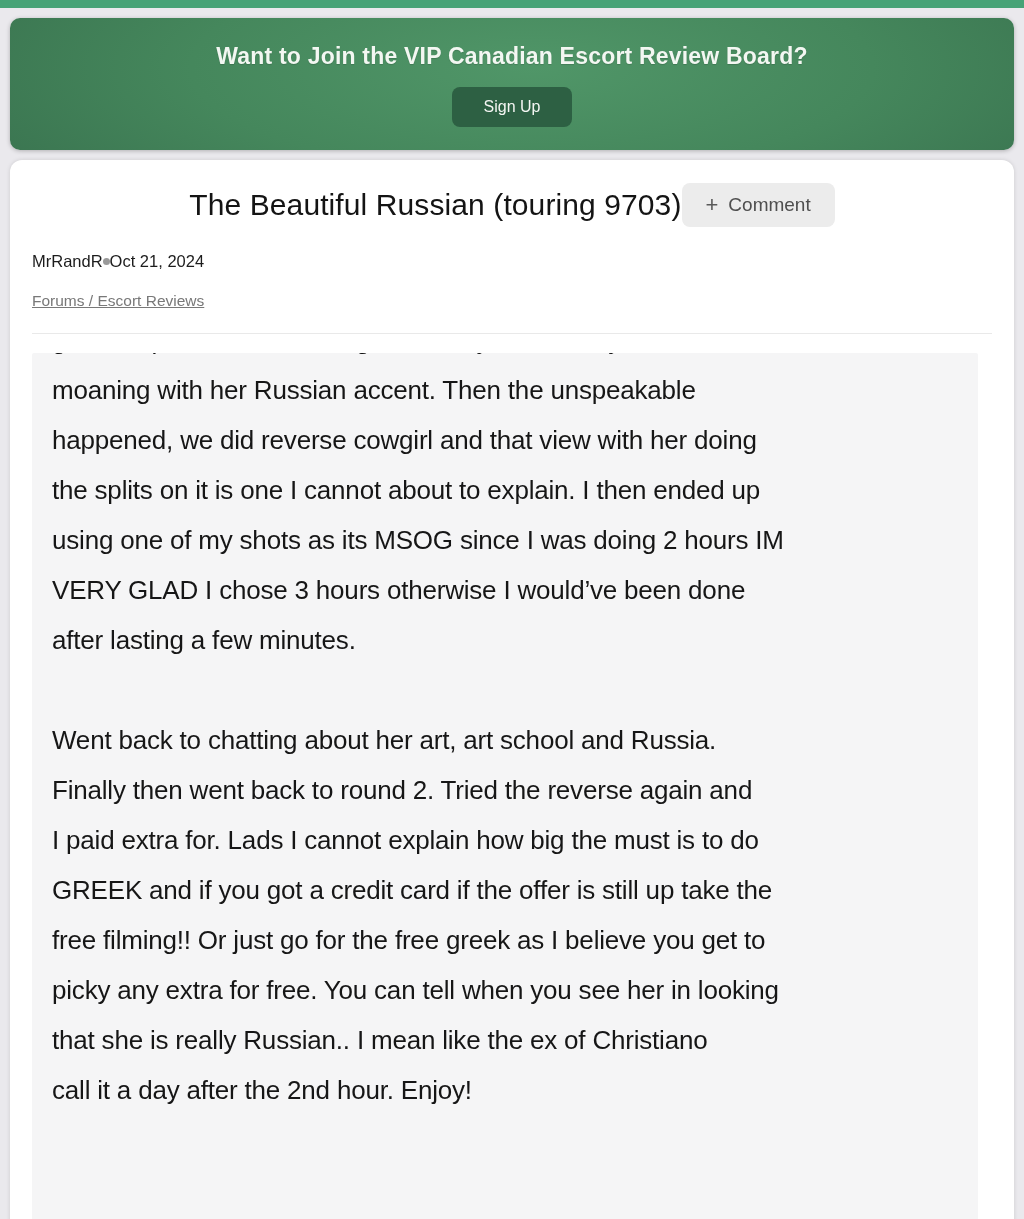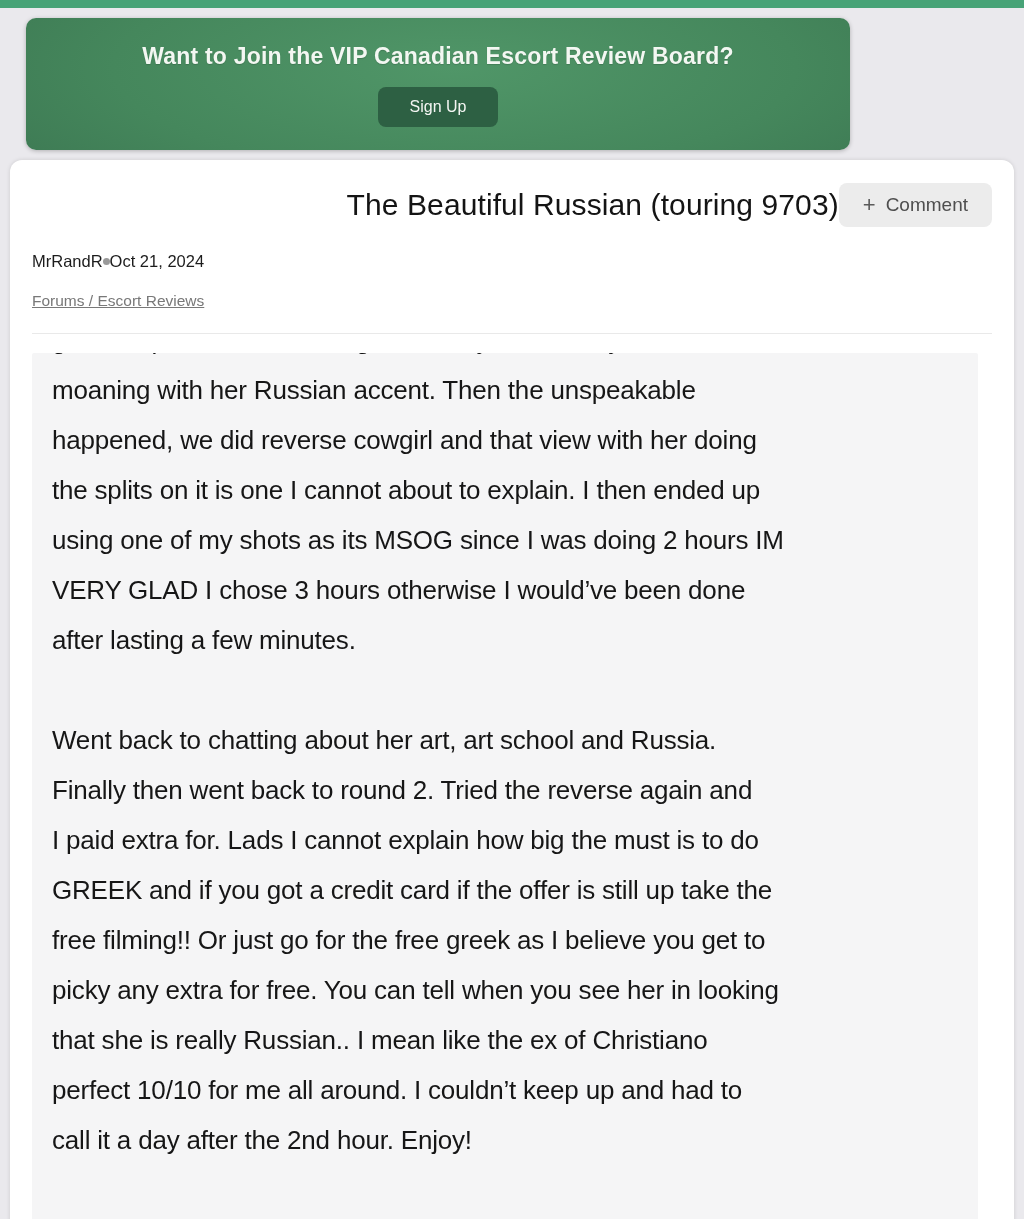--- a/index.html
+++ b/index.html
@@ -9,22 +9,22 @@
     background: #eae9ed;
     font-family: "Liberation Sans", sans-serif;
   }
   .top-strip {
     width: 1024px; height: 8px;
     background: #47a377;
   }
   
   .banner {
     position: absolute;
-    left: 26px; top: 18px;
-    width: 824px; height: 132px;
+    left: 10px; top: 18px;
+    width: 1004px; height: 132px;
     border-radius: 10px;
     background: radial-gradient(ellipse 620px 190px at 52% 38%, #509668 0%, #45875c 55%, #3a7450 100%);
     box-shadow: 0 1px 4px rgba(0,0,0,0.25);
     text-align: center;
   }
   .banner h2 {
     padding-top: 25px;
     color: #f3f7f2;
     font-size: 23px;
     font-weight: bold;
@@ -48,21 +48,21 @@
     position: absolute;
     left: 10px; top: 160px;
     width: 1004px; height: 1100px;
     background: #ffffff;
     border-radius: 12px 12px 0 0;
     box-shadow: 0 0 4px rgba(0,0,0,0.13);
     padding: 0 22px;
   }
   .header-row {
     display: flex;
-    justify-content: flex-end;
+    justify-content: center;
     align-items: flex-start;
     padding-top: 23px;
   }
   .thread-title {
     font-size: 30px;
     font-weight: 400;
     color: #141414;
     letter-spacing: 0.1px;
     padding-top: 5px;
   }
@@ -173,17 +173,16 @@
         <div class="body-line">VERY GLAD I chose 3 hours otherwise I would’ve been done</div>
         <div class="body-line">after lasting a few minutes.</div>
         <div class="body-line"></div>
         <div class="body-line">Went back to chatting about her art, art school and Russia.</div>
         <div class="body-line">Finally then went back to round 2. Tried the reverse again and</div>
         <div class="body-line">I paid extra for. Lads I cannot explain how big the must is to do</div>
         <div class="body-line">GREEK and if you got a credit card if the offer is still up take the</div>
         <div class="body-line">free filming!! Or just go for the free greek as I believe you get to</div>
         <div class="body-line">picky any extra for free. You can tell when you see her in looking</div>
         <div class="body-line">that she is really Russian.. I mean like the ex of Christiano</div>
-        <div class="body-line">perfect 10/10 for me all around. I couldn’t keep up and had to</div>
         <div class="body-line">call it a day after the 2nd hour. Enjoy!</div>
       </div>
   </div>
 </div>
 
 </body></html>

